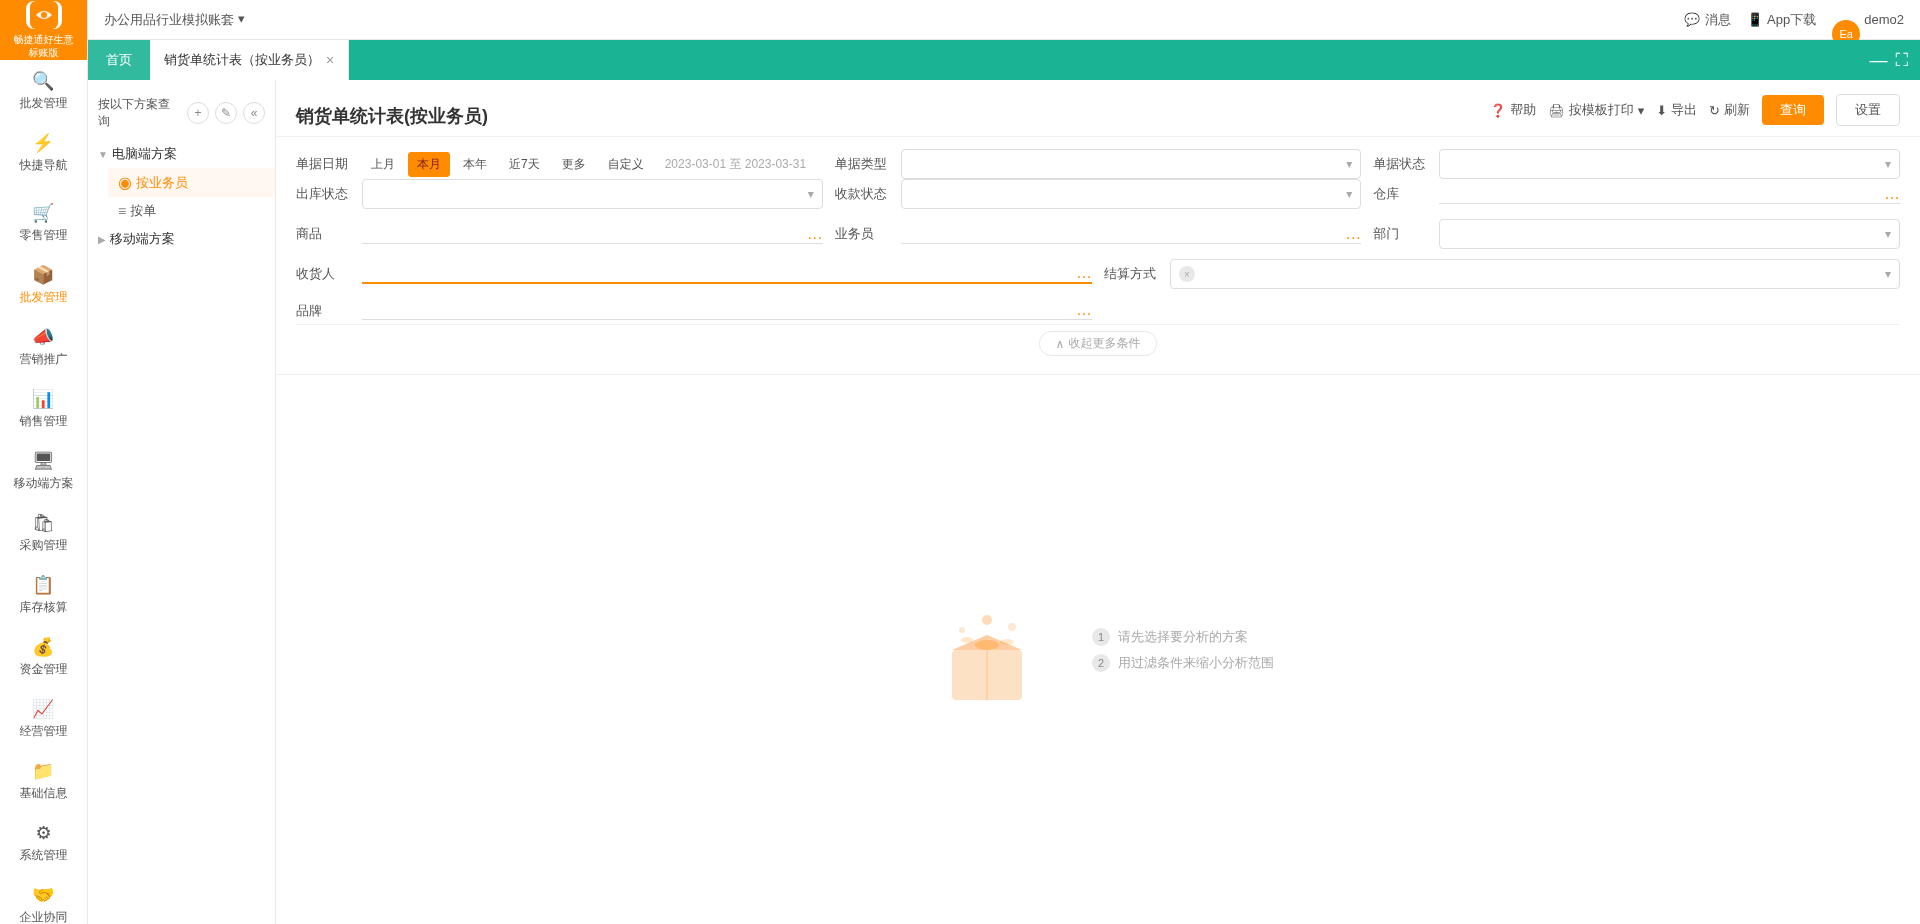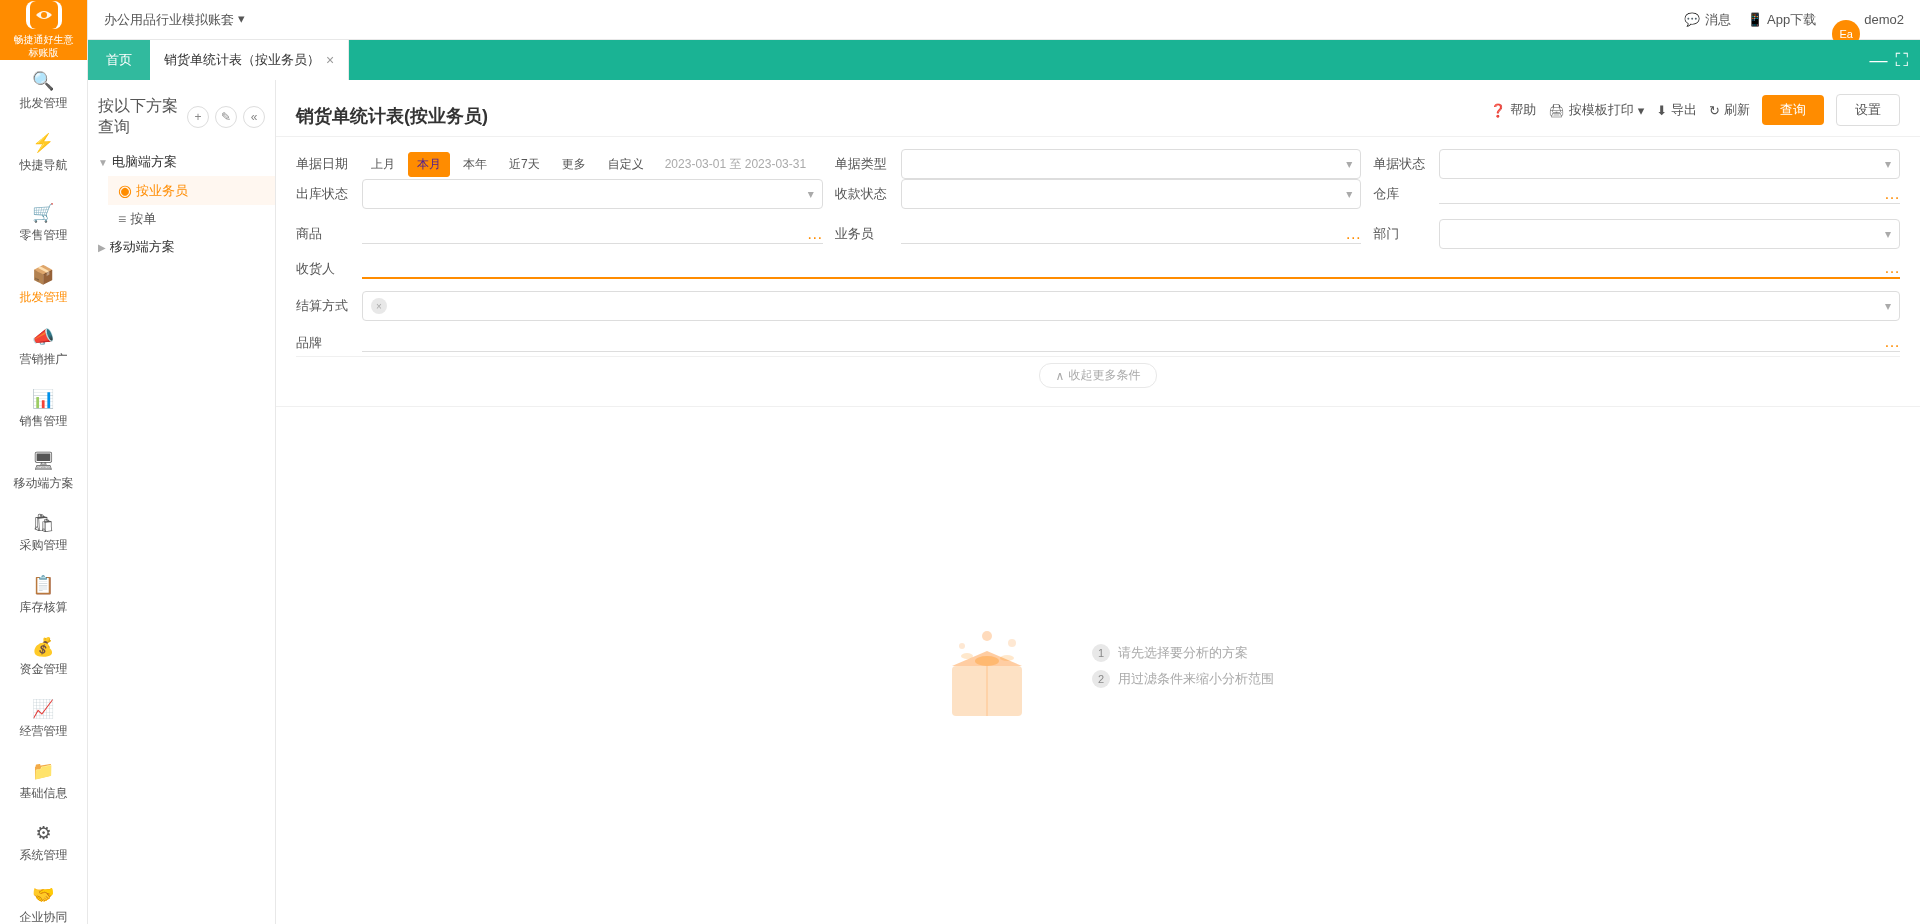--- a/index.html
+++ b/index.html
@@ -236,21 +236,21 @@
     
     .filter-area {
       padding: 12px 20px;
       border-bottom: 1px solid #f0f0f0;
     }
     .date-btn {
       padding: 3px 8px; border-radius: 3px; cursor: pointer; font-size: 12px;
       color: #555; border: 1px solid transparent;
     }
     .date-btn.active {
-      background: #ff8c00; color: #4c1d95; border-color: #ff8c00;
+      background: #ff8c00; color: #7f1d1d; border-color: #ff8c00;
     }
     .date-range {
       font-size: 12px; color: #aaa; margin-left: 4px;
     }
     .filter-select {
       flex: 1; height: 30px; border: 1px solid #ddd; border-radius: 4px;
       padding: 0 8px; font-size: 13px; color: #333; background: #fff;
       display: flex; align-items: center; justify-content: space-between;
       cursor: pointer; position: relative;
     }
@@ -417,21 +417,21 @@
     <div class="tabbar-actions">
       <span class="tabbar-action-btn">—</span>
       <span class="tabbar-action-btn">⛶</span>
     </div>
   </div>
 
   <div class="page-content">
 
     <div class="left-panel">
       <div class="panel-header">
-        <span style="font-size:16px; color:#555;">按以下方案查询</span>
+        <span style="font-size:12px; color:#555;">按以下方案查询</span>
         <div class="panel-header-icons">
           <div class="panel-icon-btn">
             <span>+</span>
           </div>
           <div class="panel-icon-btn">
             <span>✎</span>
           </div>
           <div class="panel-icon-btn">
             <span>«</span>
           </div>
@@ -563,21 +563,21 @@
           </div>
           <div class="filter-item">
             <span class="filter-item-label">部门</span>
             <div class="filter-select" style="flex:1;">
               <span class="filter-select-text"></span>
               <span class="filter-select-arrow">▾</span>
             </div>
           </div>
         </div>
 
-        <div style="display:grid; grid-template-columns: 1fr; gap:12px; margin-bottom:4px;">
+        <div style="display:grid; grid-template-columns: 1fr 1fr; gap:12px; margin-bottom:4px;">
           <div class="filter-item">
             <span class="filter-item-label">收货人</span>
             <div style="flex:1; display:flex; align-items:center; border-bottom:2px solid #ff8c00;">
               <input type="text" style="flex: 1 1 0%; border: none; outline: none; font-size: 13px; background: transparent;">
               <span class="filter-dots">…</span>
             </div>
           </div>
           <div class="filter-item">
             <span class="filter-item-label">结算方式</span>
             <div class="filter-select" style="flex:1;">

